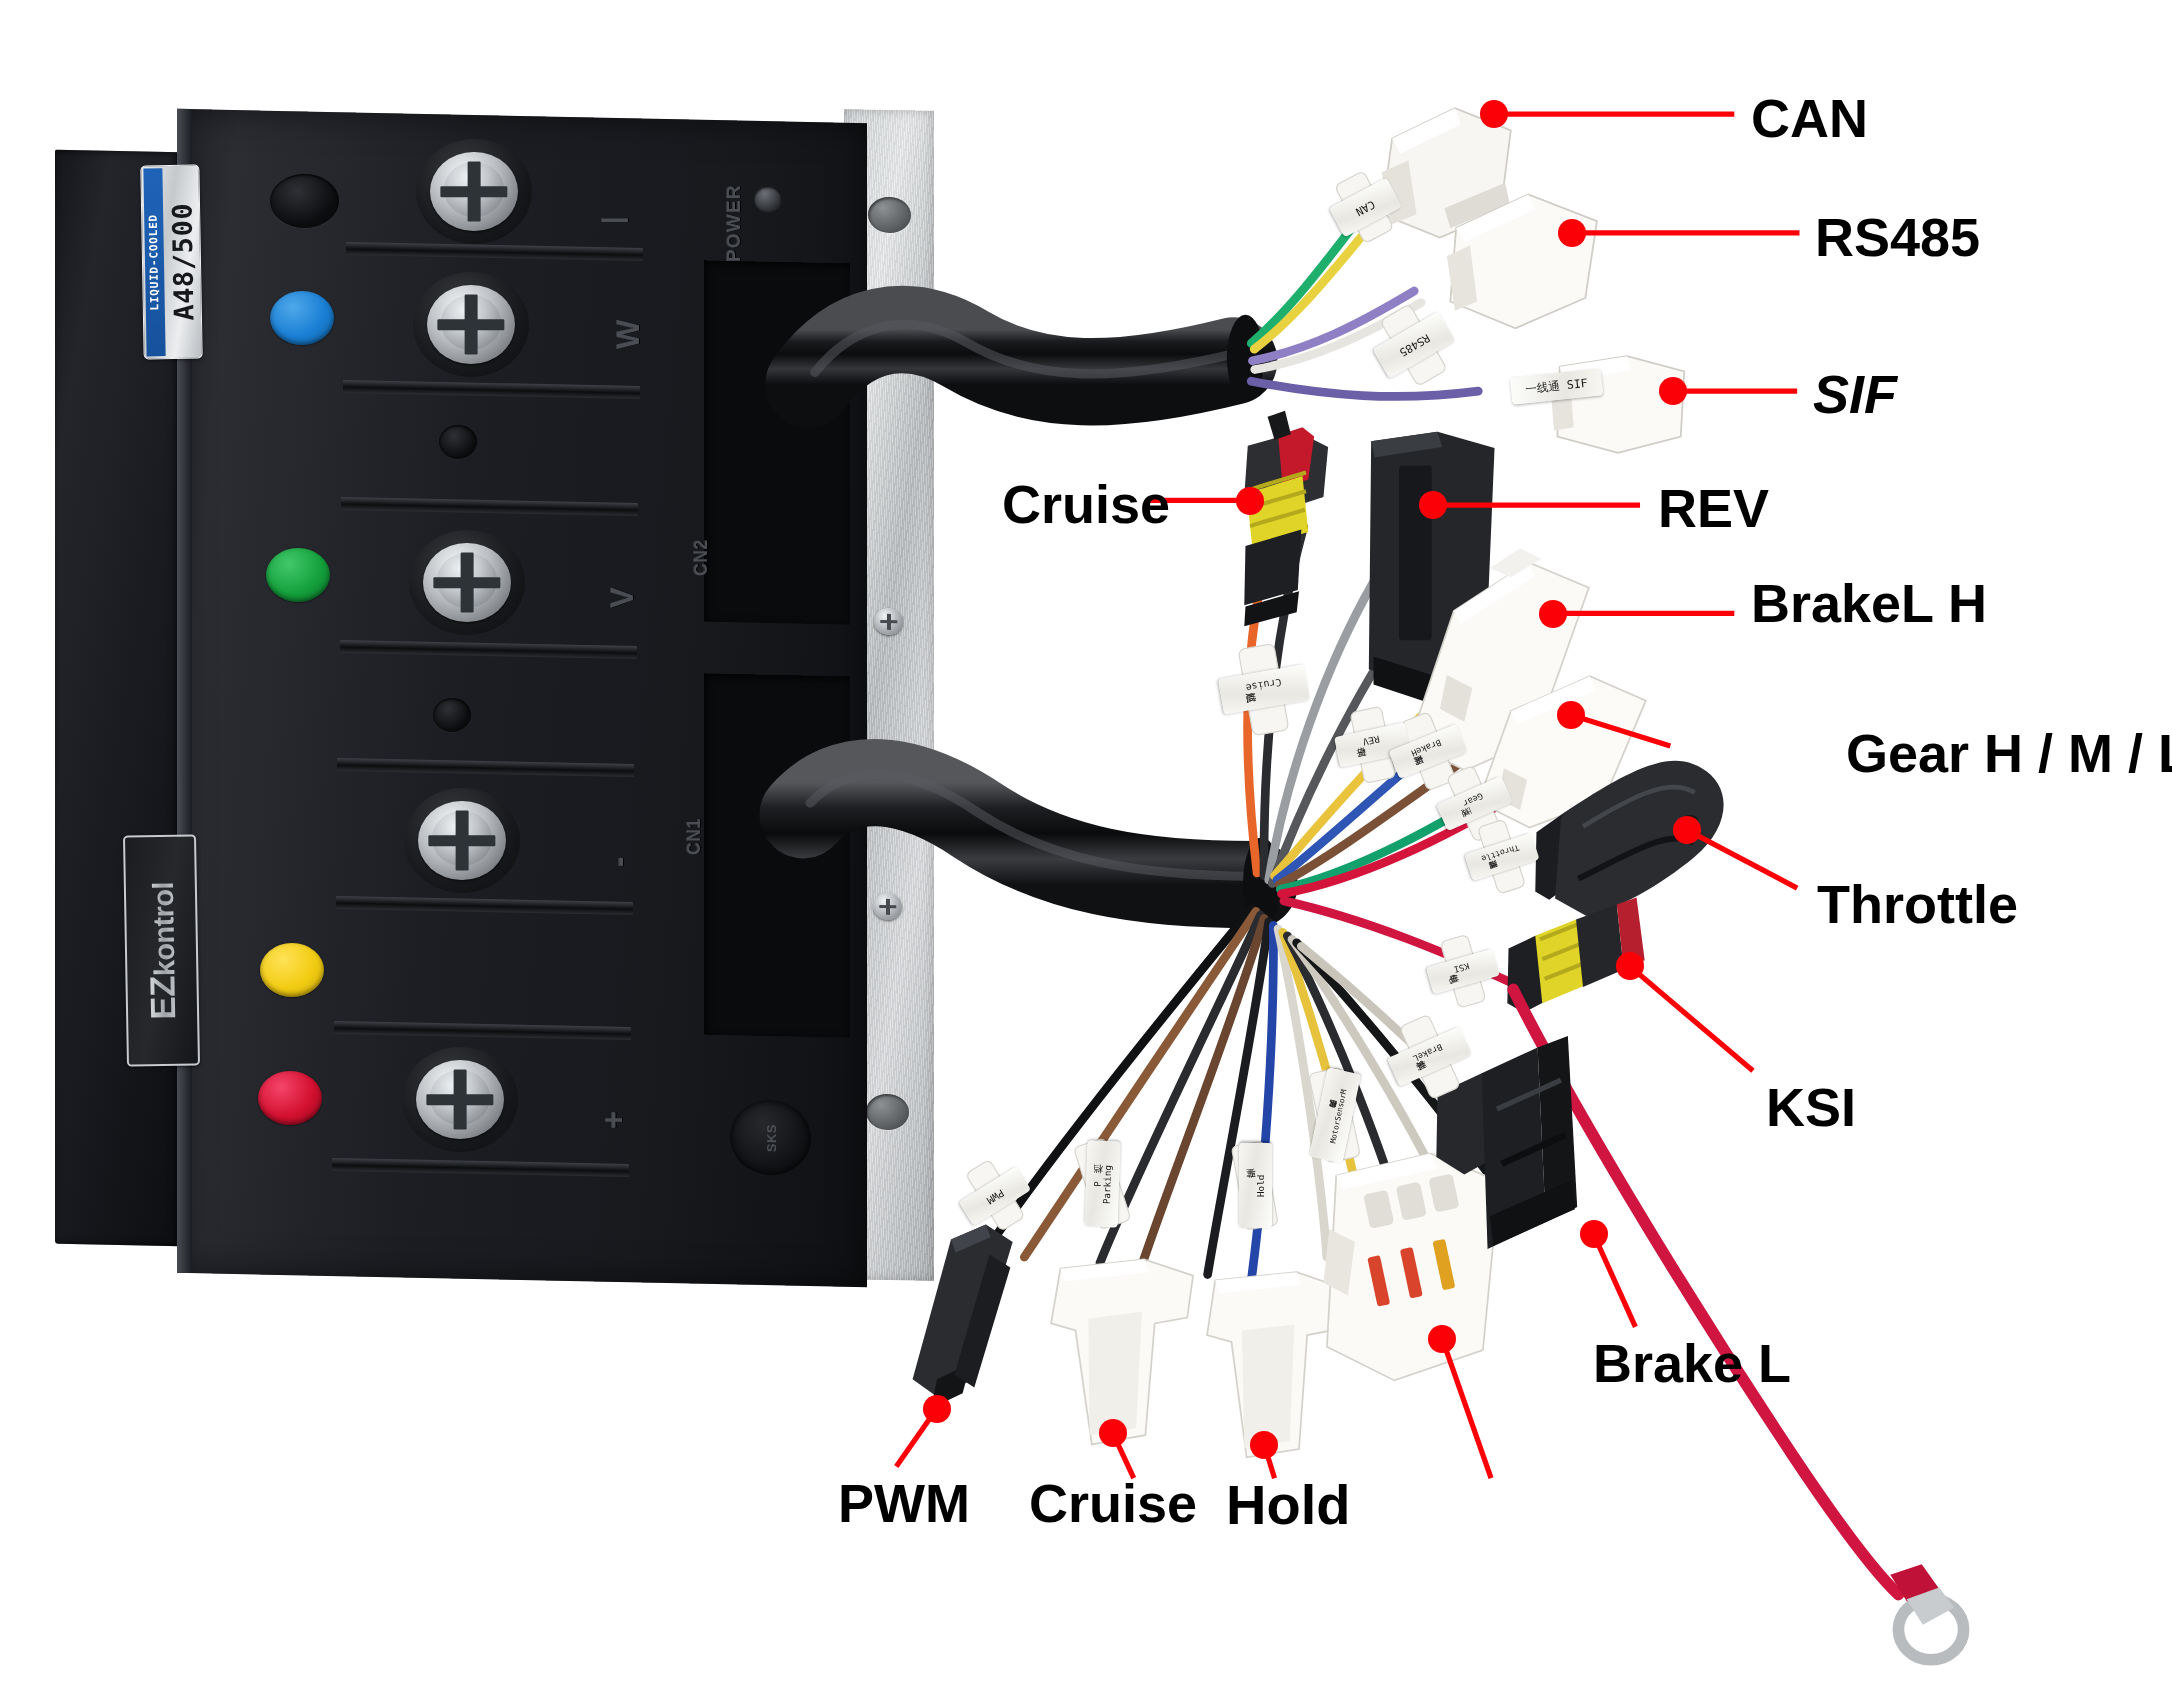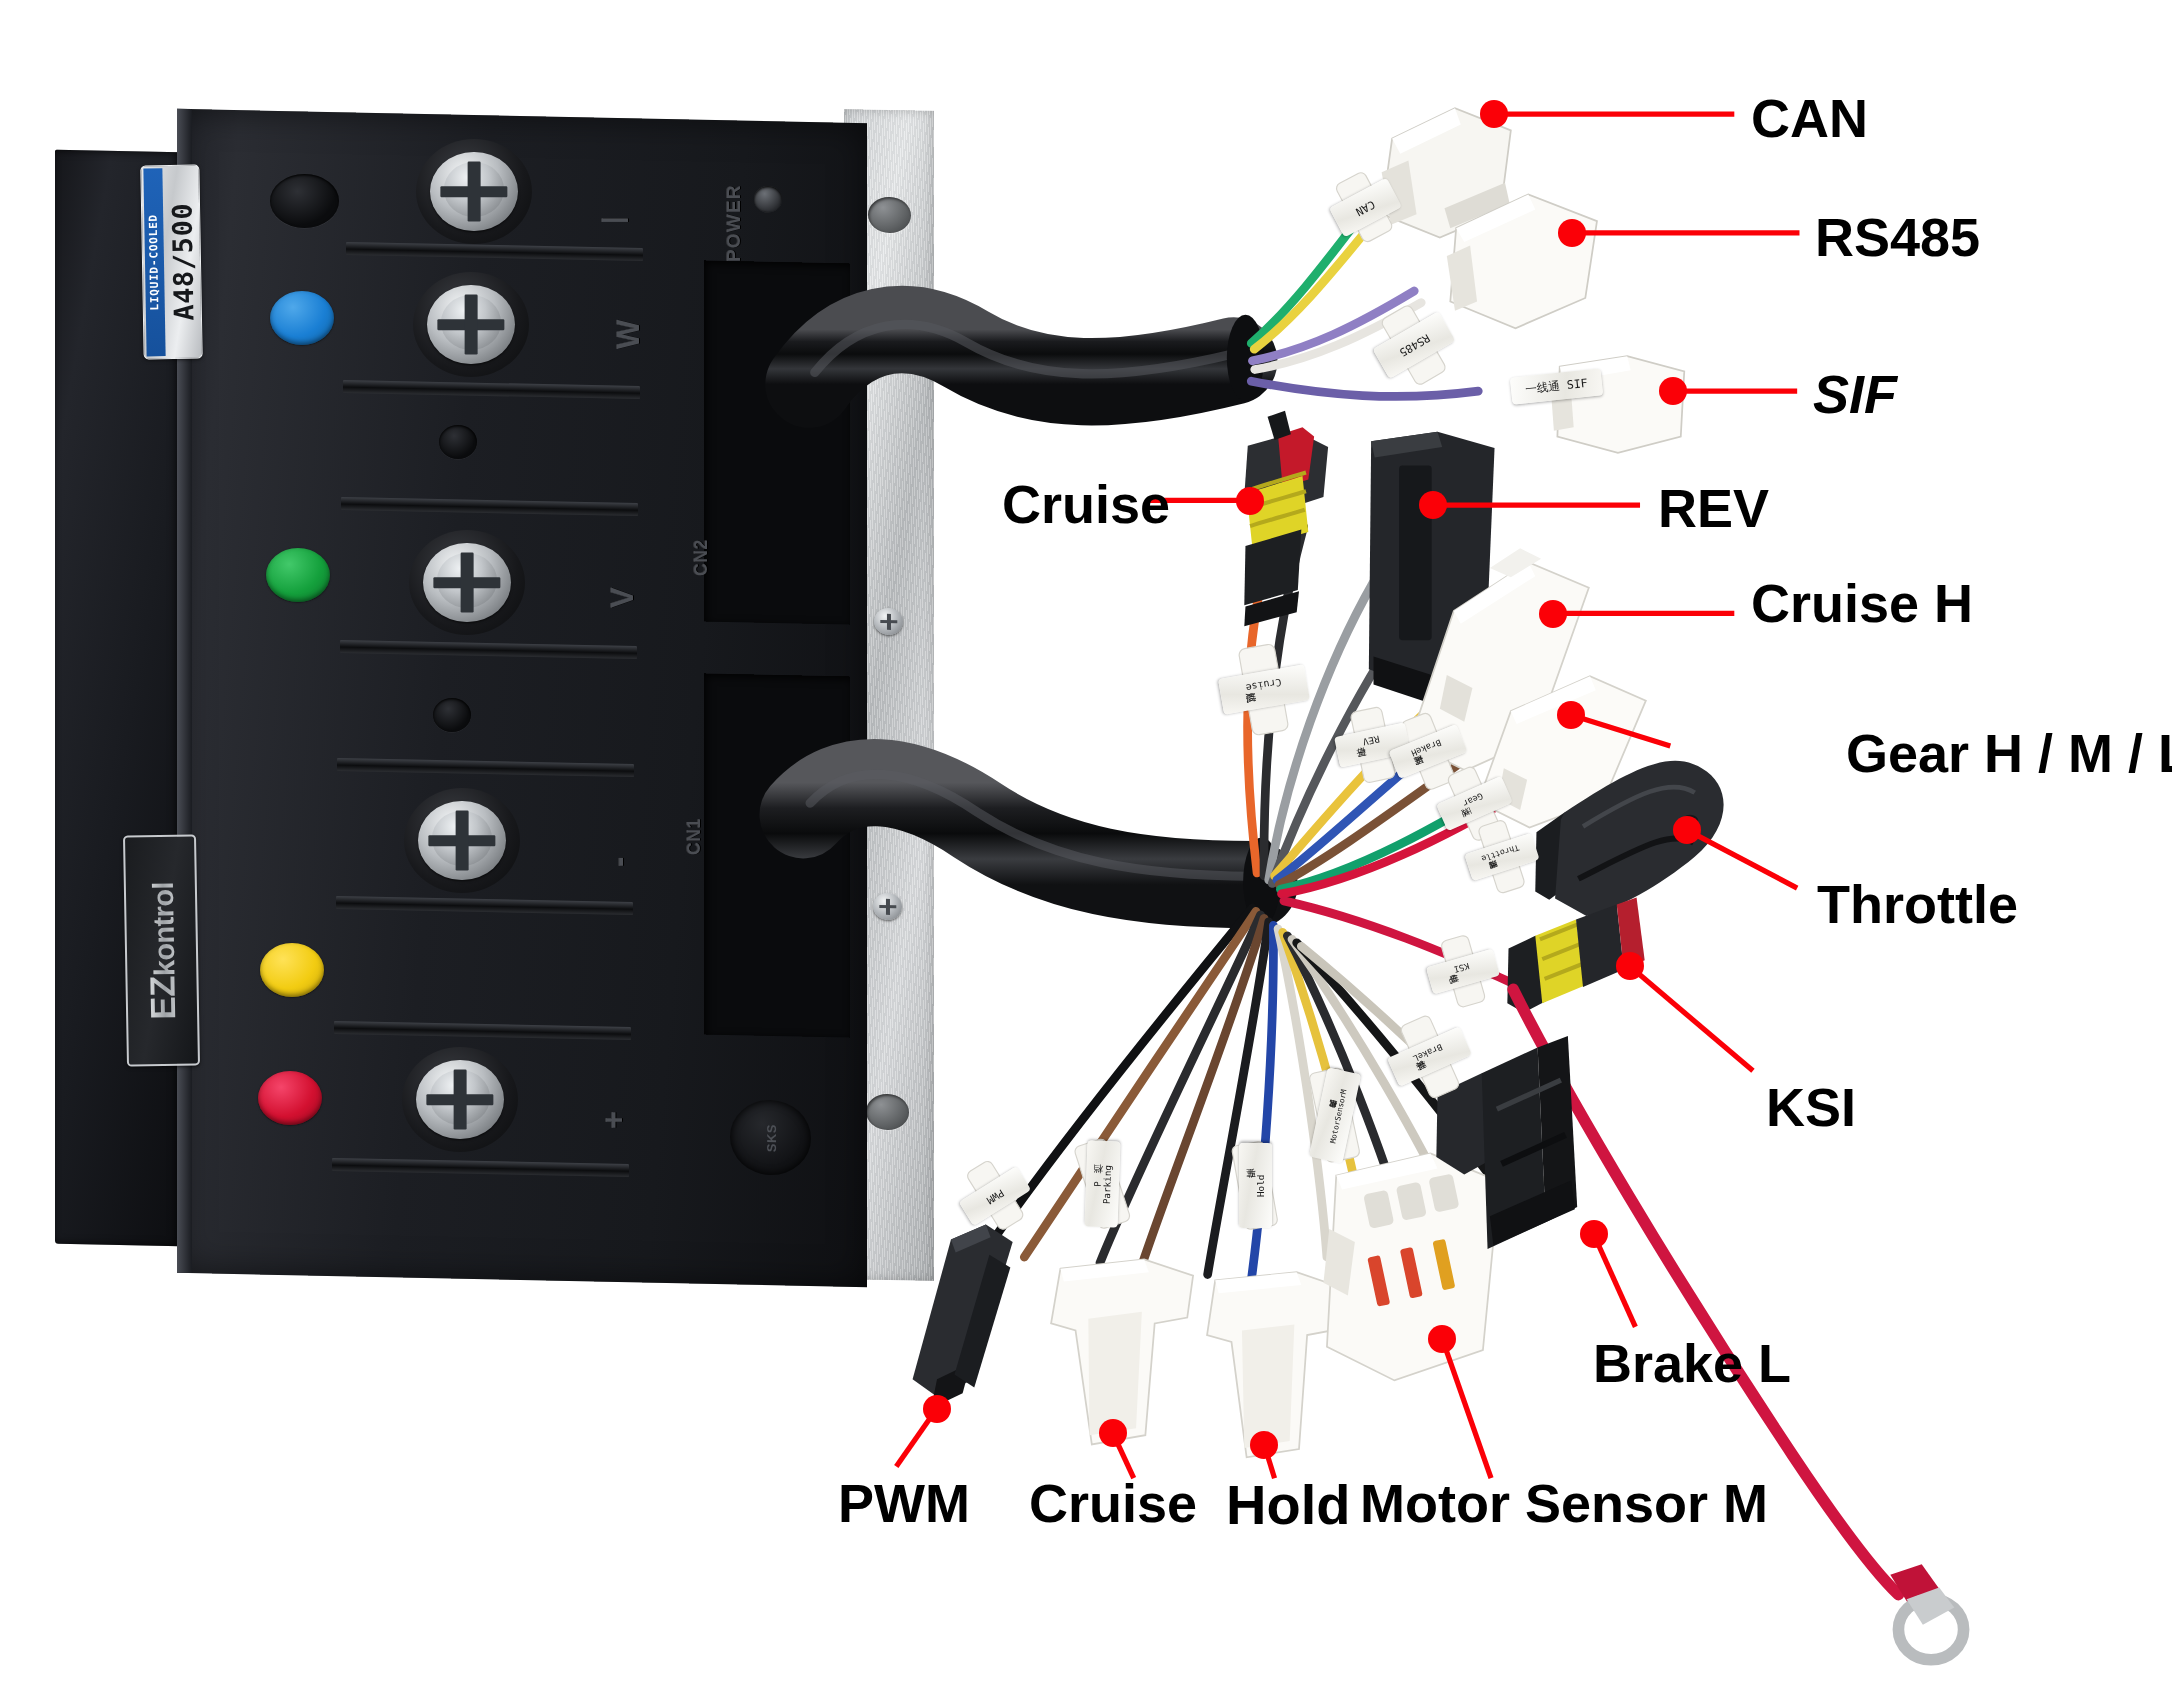--- a/index.html
+++ b/index.html
@@ -487,29 +487,28 @@
   <div class="cdot" style="left:923px;top:1395px;width:28px;height:28px;"></div>
   <div class="cdot" style="left:1099px;top:1419px;width:28px;height:28px;"></div>
   <div class="cdot" style="left:1250px;top:1431px;width:28px;height:28px;"></div>
   <div class="cdot" style="left:1428px;top:1325px;width:28px;height:28px;"></div>
 
   <div class="callout-txt" style="left:1751px;top:87px;font-size:54px;">CAN</div>
   <div class="callout-txt" style="left:1815px;top:206px;font-size:54px;">RS485</div>
   <div class="callout-txt" style="left:1813px;top:363px;font-size:54px;font-style:italic;">SIF</div>
   <div class="callout-txt" style="left:1002px;top:473px;font-size:54px;">Cruise</div>
   <div class="callout-txt" style="left:1658px;top:477px;font-size:54px;">REV</div>
-  <div class="callout-txt" style="left:1751px;top:572px;font-size:54px;">Cruise H</div>
+  <div class="callout-txt" style="left:1751px;top:572px;font-size:54px;">BrakeL H</div>
   <div class="callout-txt" style="left:1846px;top:722px;font-size:54px;">Gear H / M / L</div>
   <div class="callout-txt" style="left:1817px;top:873px;font-size:54px;">Throttle</div>
   <div class="callout-txt" style="left:1766px;top:1076px;font-size:54px;">KSI</div>
   <div class="callout-txt" style="left:1593px;top:1332px;font-size:54px;">Brake L</div>
   <div class="callout-txt" style="left:838px;top:1472px;font-size:54px;">PWM</div>
   <div class="callout-txt" style="left:1029px;top:1472px;font-size:54px;">Cruise</div>
   <div class="callout-txt" style="left:1226px;top:1472px;font-size:56px;">Hold</div>
-  <div class="callout-txt" style="left:1360px;top:1472px;font-size:54px;">Motor Sensor M</div>
 
   <div class="wire-label" style="left:1349px;top:175px;width:33px;height:65px;transform:rotate(62deg);writing-mode:vertical-rl;font-size:11px;">CAN</div>
   <div class="wire-label" style="left:1397px;top:307px;width:34px;height:76px;transform:rotate(60deg);writing-mode:vertical-rl;font-size:11px;">RS485</div>
   <div class="wire-label" style="left:1511px;top:373px;width:91px;height:27px;transform:rotate(-6deg);font-size:11.6px;">一线通 SIF</div>
   <div class="wire-label" style="left:1246px;top:646px;width:36px;height:87px;transform:rotate(80deg);writing-mode:vertical-rl;white-space:pre;font-size:10px;">巡航
 Cruise</div>
   <div class="wire-label" style="left:1357px;top:709px;width:31px;height:72px;transform:rotate(78deg);writing-mode:vertical-rl;white-space:pre;font-size:9.3px;">倒车
 REV</div>
   <div class="wire-label" style="left:1413px;top:715px;width:30px;height:73px;transform:rotate(68deg);writing-mode:vertical-rl;white-space:pre;font-size:8.7px;">高刹车
 BrakeH</div>

